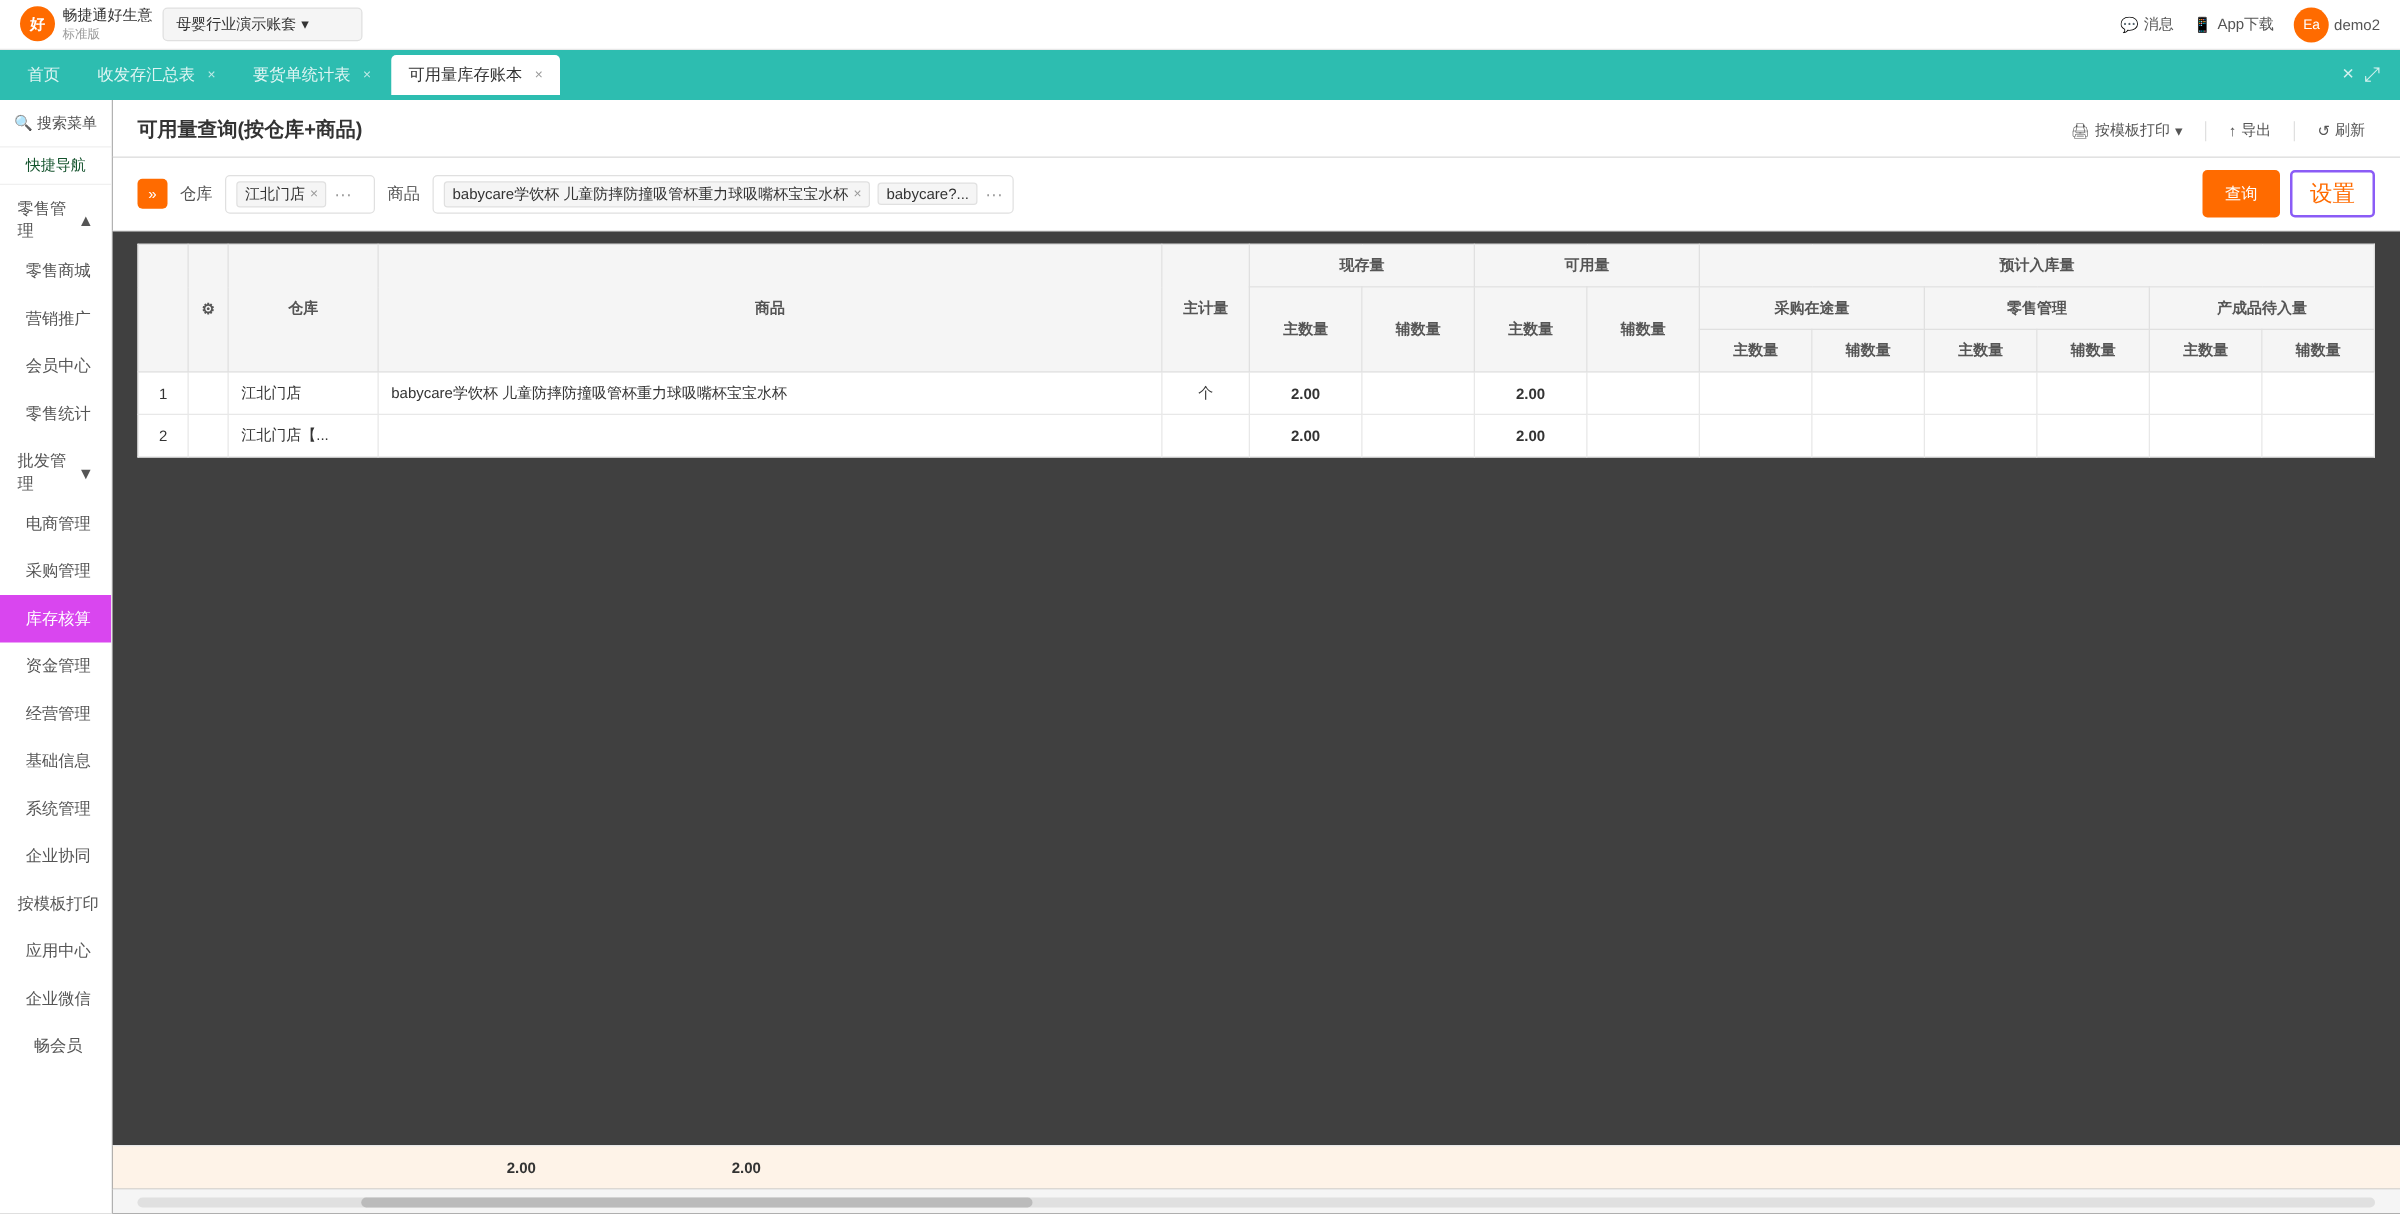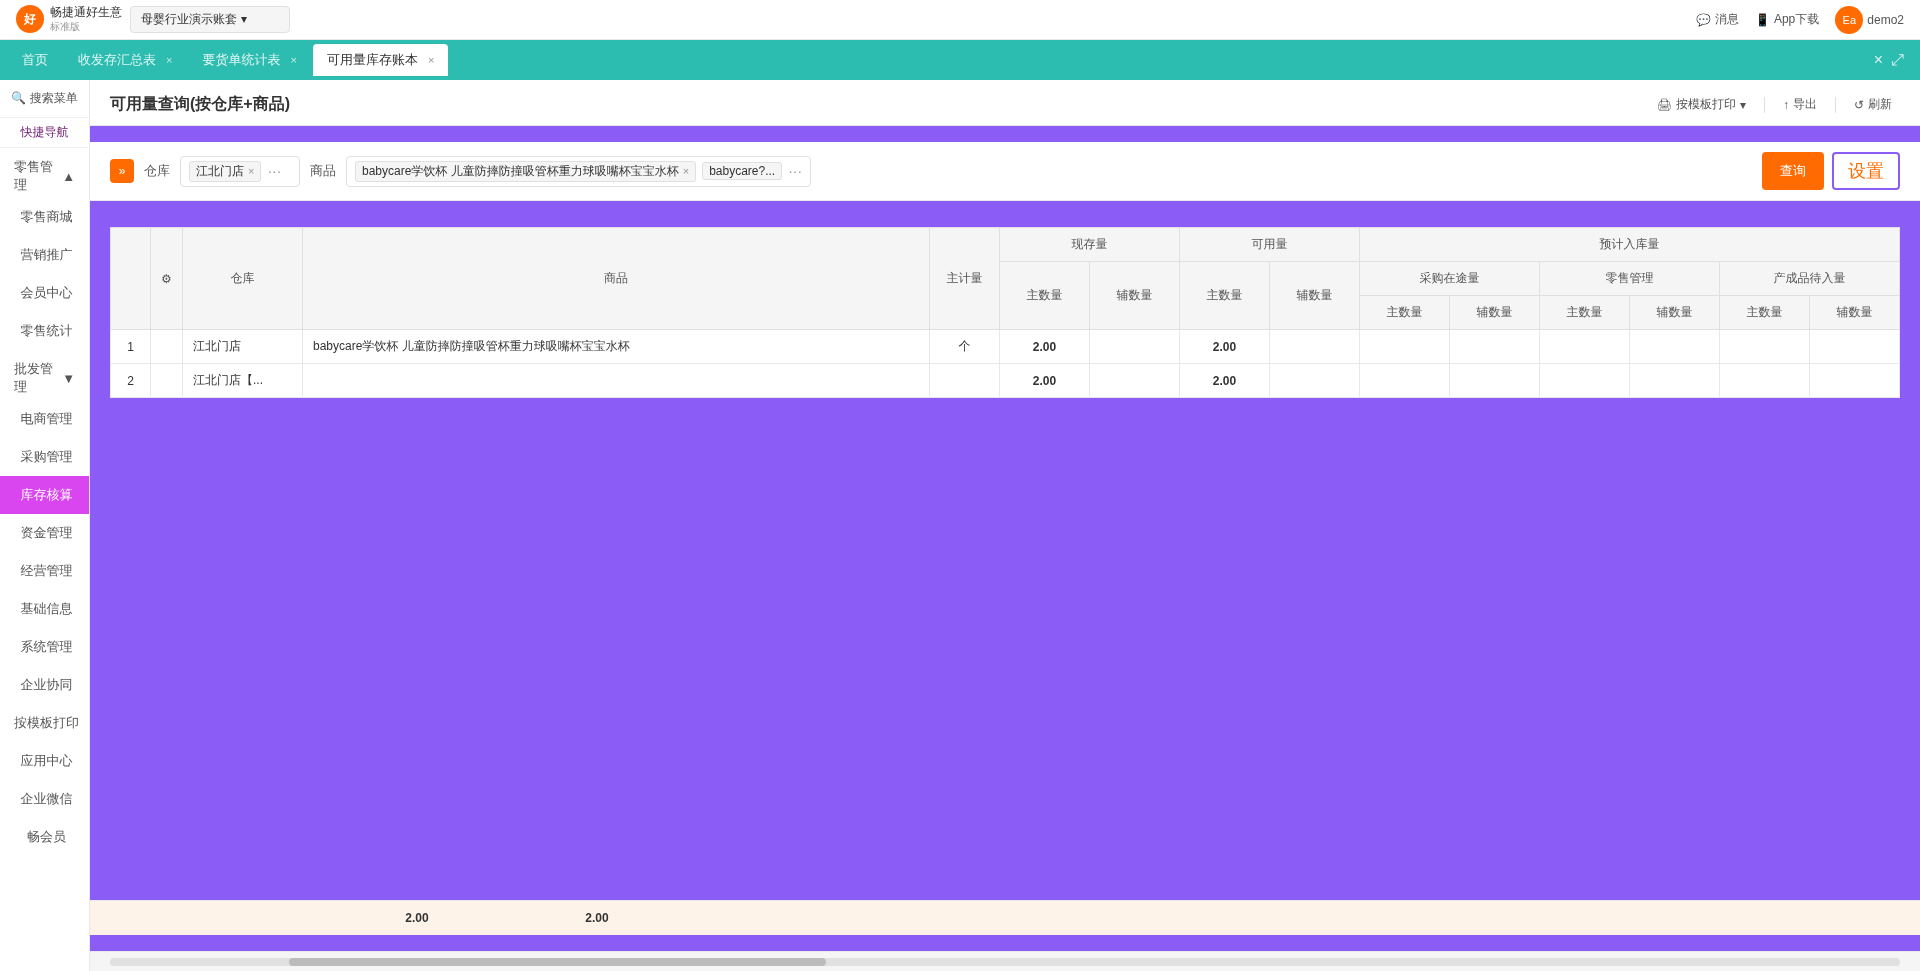--- a/index.html
+++ b/index.html
@@ -26,28 +26,28 @@
     .nav-spacer { flex: 1; }
     .nav-window-btns { display: flex; gap: 8px; padding-right: 8px; }
     .nav-window-btn { color: rgba(255,255,255,0.8); cursor: pointer; font-size: 16px; }
 
     
     .main-layout { display: flex; flex: 1; overflow: hidden; }
 
     
     .sidebar { width: 90px; background: #fff; border-right: 1px solid #e8e8e8; display: flex; flex-direction: column; overflow-y: auto; flex-shrink: 0; }
     .sidebar-search { padding: 10px 8px; cursor: pointer; text-align: center; font-size: 12px; color: #555; border-bottom: 1px solid #f0f0f0; }
-    .sidebar-nav { padding: 6px 18px; cursor: pointer; text-align: center; font-size: 12px; color: #701a75; border-bottom: 1px solid #f0f0f0; }
+    .sidebar-nav { padding: 6px 18px; cursor: pointer; text-align: center; font-size: 12px; color: #14532d; border-bottom: 1px solid #f0f0f0; }
     .sidebar-item { padding: 10px 8px; cursor: pointer; text-align: center; font-size: 13px; color: #555; display: flex; align-items: center; justify-content: space-between; padding-left: 14px; padding-right: 10px; }
     .sidebar-item.active { background: #d946ef; color: #fff; }
     .sidebar-item-label { flex: 1; text-align: center; }
     .sidebar-group-header { padding: 10px 14px 4px; cursor: pointer; font-size: 13px; color: #555; display: flex; align-items: center; justify-content: space-between; }
 
     
-    .content { flex: 1; overflow: hidden; display: flex; flex-direction: column; background: #8b5cf6; gap: 16px; }
+    .content { flex: 1; overflow: hidden; display: flex; flex-direction: column; background: #404040; }
 
     
     .page-header { background: #fff; padding: 12px 20px 8px; border-bottom: 1px solid #e8e8e8; flex-shrink: 0; display: flex; align-items: center; justify-content: space-between; }
     .page-title { font-size: 16px; font-weight: bold; color: #333; }
     .page-actions { display: flex; align-items: center; gap: 10px; }
     .page-action-btn { display: flex; align-items: center; gap: 4px; font-size: 12px; color: #555; cursor: pointer; padding: 4px 8px; border-radius: 4px; }
     .divider-v { width: 1px; height: 16px; background: #e0e0e0; }
 
     
     .filter-bar { background: #fff; padding: 10px 20px; border-bottom: 1px solid #e8e8e8; display: flex; align-items: center; gap: 10px; flex-shrink: 0; }
@@ -57,21 +57,21 @@
     .filter-tag { background: #f5f5f5; border: 1px solid #e0e0e0; border-radius: 3px; padding: 1px 6px; font-size: 12px; display: flex; align-items: center; gap: 4px; }
     .filter-tag .remove { cursor: pointer; color: #999; font-size: 11px; }
     .filter-dots { color: #999; font-size: 14px; cursor: pointer; }
     .filter-actions { margin-left: auto; display: flex; gap: 8px; }
     .btn-query { background: #ff6b00; color: #fff; border: none; padding: 6px 18px; border-radius: 4px; cursor: pointer; font-size: 13px; }
     .btn-settings { background: #fff; color: #ff6b00; border: 2px solid #8b5cf6; padding: 5px 14px; border-radius: 4px; cursor: pointer; font-size: 18px; }
 
     
     .table-container { flex: 1; overflow: auto; padding: 10px 20px; }
     .data-table { width: 100%; border-collapse: collapse; background: #fff; border: 1px solid #e0e0e0; font-size: 12px; }
-    .data-table th { background: #f5f5f5; border: 1px solid #e0e0e0; padding: 8px 10px; text-align: center; color: #555; font-weight: normal; white-space: nowrap; }
+    .data-table th { background: #f5f5f5; border: 1px solid #e0e0e0; padding: 8px 10px; text-align: center; color: #555; font-weight: bold; white-space: nowrap; }
     .data-table td { border: 1px solid #e8e8e8; padding: 8px 10px; text-align: center; color: #333; white-space: nowrap; }
     .data-table .num { font-weight: bold; }
     .settings-col { width: 32px; text-align: center; cursor: pointer; color: #999; }
 
     
     .table-footer { background: #fef3e8; padding: 10px 20px; display: flex; align-items: center; border-top: 1px solid #e8e8e8; flex-shrink: 0; font-size: 12px; }
     .footer-cell { text-align: center; font-weight: bold; color: #333; }
 
     
     .scroll-bar-area { background: #f5f5f5; padding: 4px 20px; border-top: 1px solid #e8e8e8; flex-shrink: 0; height: 20px; display: flex; align-items: center; }

